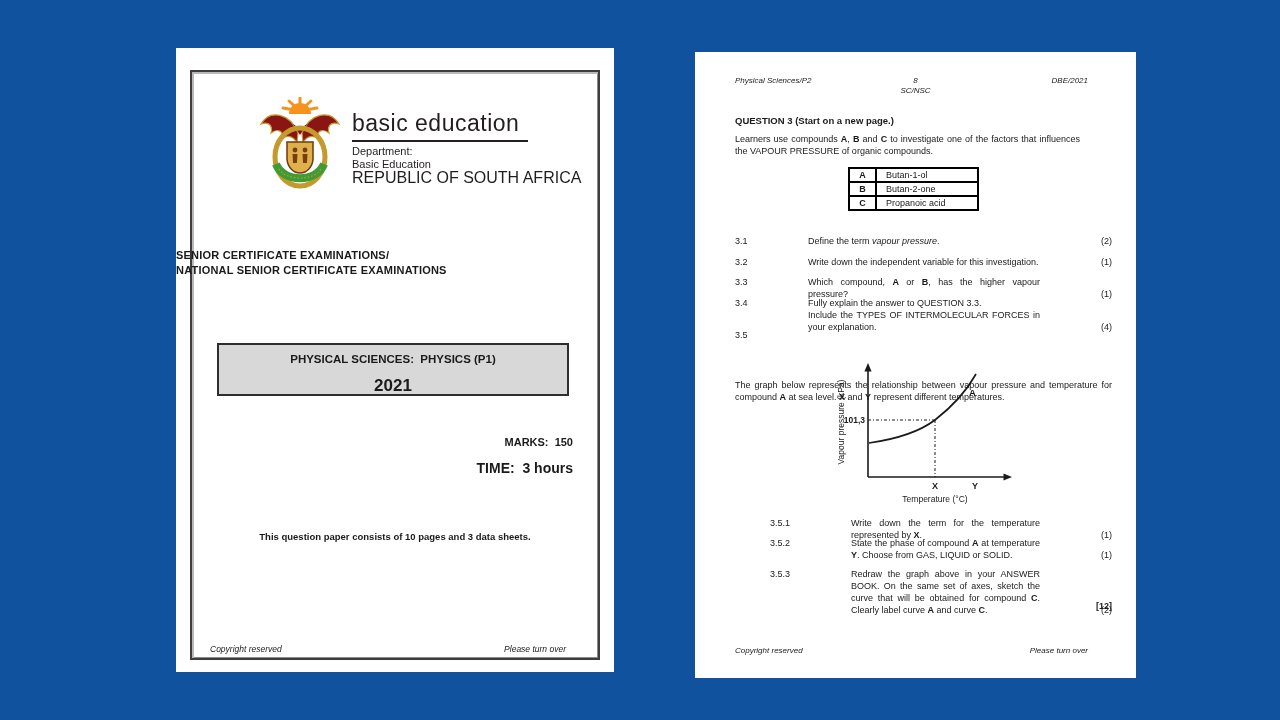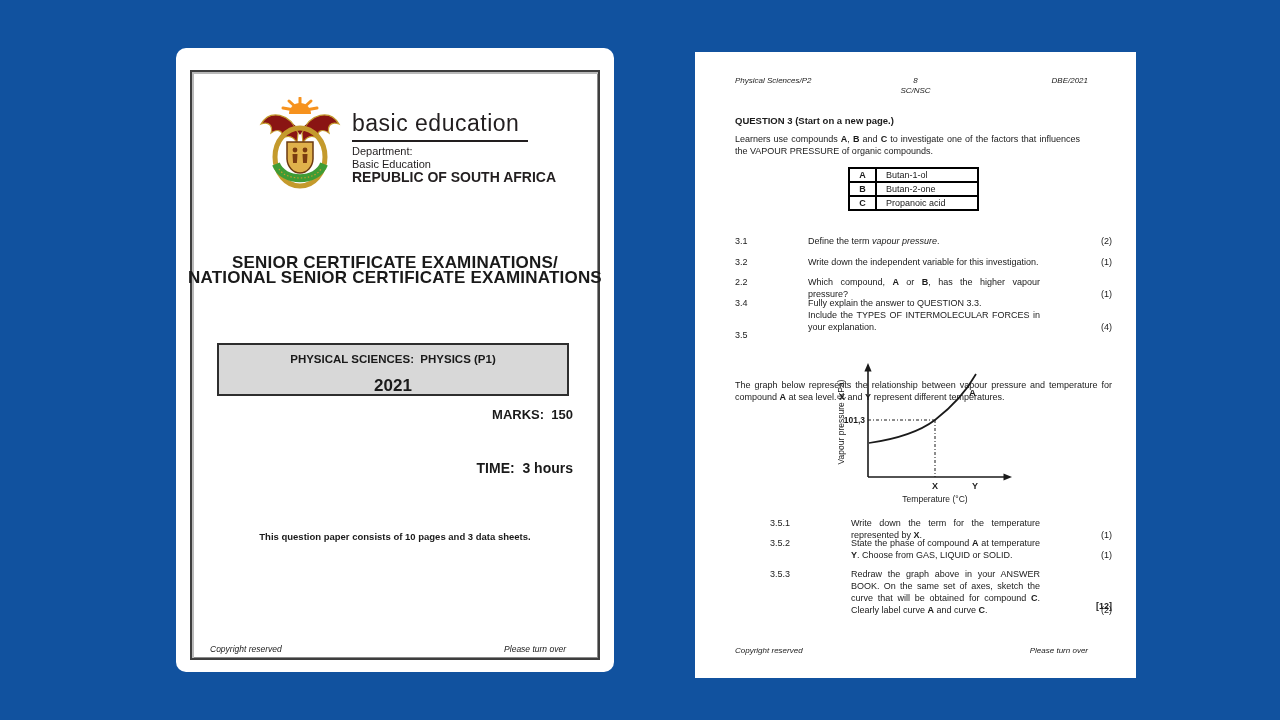--- a/index.html
+++ b/index.html
@@ -8,42 +8,42 @@
     position:relative;
     background:#11529f;
     font-family:"Liberation Sans", sans-serif;
     color:#1a1a1a;
     overflow:hidden;
   }
   .page {
     position:absolute;
     background:#ffffff;
   }
-  .page-left { left:176px; top:48px; width:438px; height:624px;border-radius:10px; }
+  .page-left { left:176px; top:48px; width:438px; height:624px; }
   .page-right { left:695px; top:52px; width:441px; height:626px; }
   .abs { position:absolute; }
 
   
   .cover-border {
     position:absolute; left:14px; top:22px; width:410px; height:590px;
     border:2px solid #3e3e3e;
     box-shadow:2px 2px 0 #b9b9b9 inset, -1px -1px 0 #8a8a8a inset;
   }
   .wordmark { left:176px; top:62px; font-size:23px; line-height:26px; color:#221e1f; letter-spacing:0.5px; }
   .wordmark-underline { left:176px; top:92px; width:176px; height:2px; background:#221e1f; }
   .dept-block { left:176px; top:97px; font-size:11px; line-height:13px; color:#221e1f; }
-  .dept-bold { font-weight:bold; font-size:14px; }
-  .exam-title { left:0; right:0; top:208px; text-align:center; font-weight:bold; font-size:17px; line-height:14.5px; letter-spacing:0.2px; }
+  .dept-bold { font-weight:normal; font-size:16px; }
+  .exam-title { left:0; right:0; top:200px; font-weight:bold; font-size:11px; line-height:14.5px; letter-spacing:0.2px; }
   .subject-box {
     left:41px; top:295px; width:352px; height:53px;
     background:#d8d8d8; border:2px solid #2e2e2e; text-align:center;
   }
   .subject-title { margin-top:8px; font-weight:bold; font-size:11.5px; white-space:pre; }
   .subject-year { margin-top:11px; font-weight:bold; font-size:17px; }
-  .marks-label { right:41px; top:359px; font-weight:bold; font-size:13px; white-space:pre; }
+  .marks-label { right:41px; top:388px; font-weight:bold; font-size:11px; white-space:pre; }
   .time-label  { right:41px; top:412px; font-weight:bold; font-size:14px; white-space:pre; }
   .paper-note { left:0; right:0; top:483px; text-align:center; font-weight:bold; font-size:9.5px; }
   .cover-footer-left  { left:34px; top:596px; font-style:italic; font-size:8.5px; }
   .cover-footer-right { right:48px; top:596px; font-style:italic; font-size:8.5px; }
 
   
   .hdr { top:24px; font-size:8px; line-height:10px; }
   .hdr-left { left:40px; font-style:italic; }
   .hdr-center { left:0; right:0; text-align:center; font-style:italic; }
   .hdr-right { right:48px; font-style:italic; }
@@ -166,21 +166,21 @@
     <div class="q-num">3.1</div>
     <div class="q-text">Define the term <i>vapour pressure</i>.</div>
     <div class="q-marks">(2)</div>
   </div>
   <div class="abs q-row" style="top:204px;">
     <div class="q-num">3.2</div>
     <div class="q-text">Write down the independent variable for this investigation.</div>
     <div class="q-marks">(1)</div>
   </div>
   <div class="abs q-row" style="top:224px;">
-    <div class="q-num">2.2</div>
+    <div class="q-num">3.3</div>
     <div class="q-text">Which compound, <b>A</b> or <b>B</b>, has the higher vapour pressure?</div>
     <div class="q-marks">(1)</div>
   </div>
   <div class="abs q-row" style="top:245px;">
     <div class="q-num">3.4</div>
     <div class="q-text">Fully explain the answer to QUESTION 3.3.<br>Include the TYPES OF INTERMOLECULAR FORCES in your explanation.</div>
     <div class="q-marks">(4)</div>
   </div>
   <div class="abs q-row" style="top:277px;flex-direction:column;">
     <div class="q-num">3.5</div>

